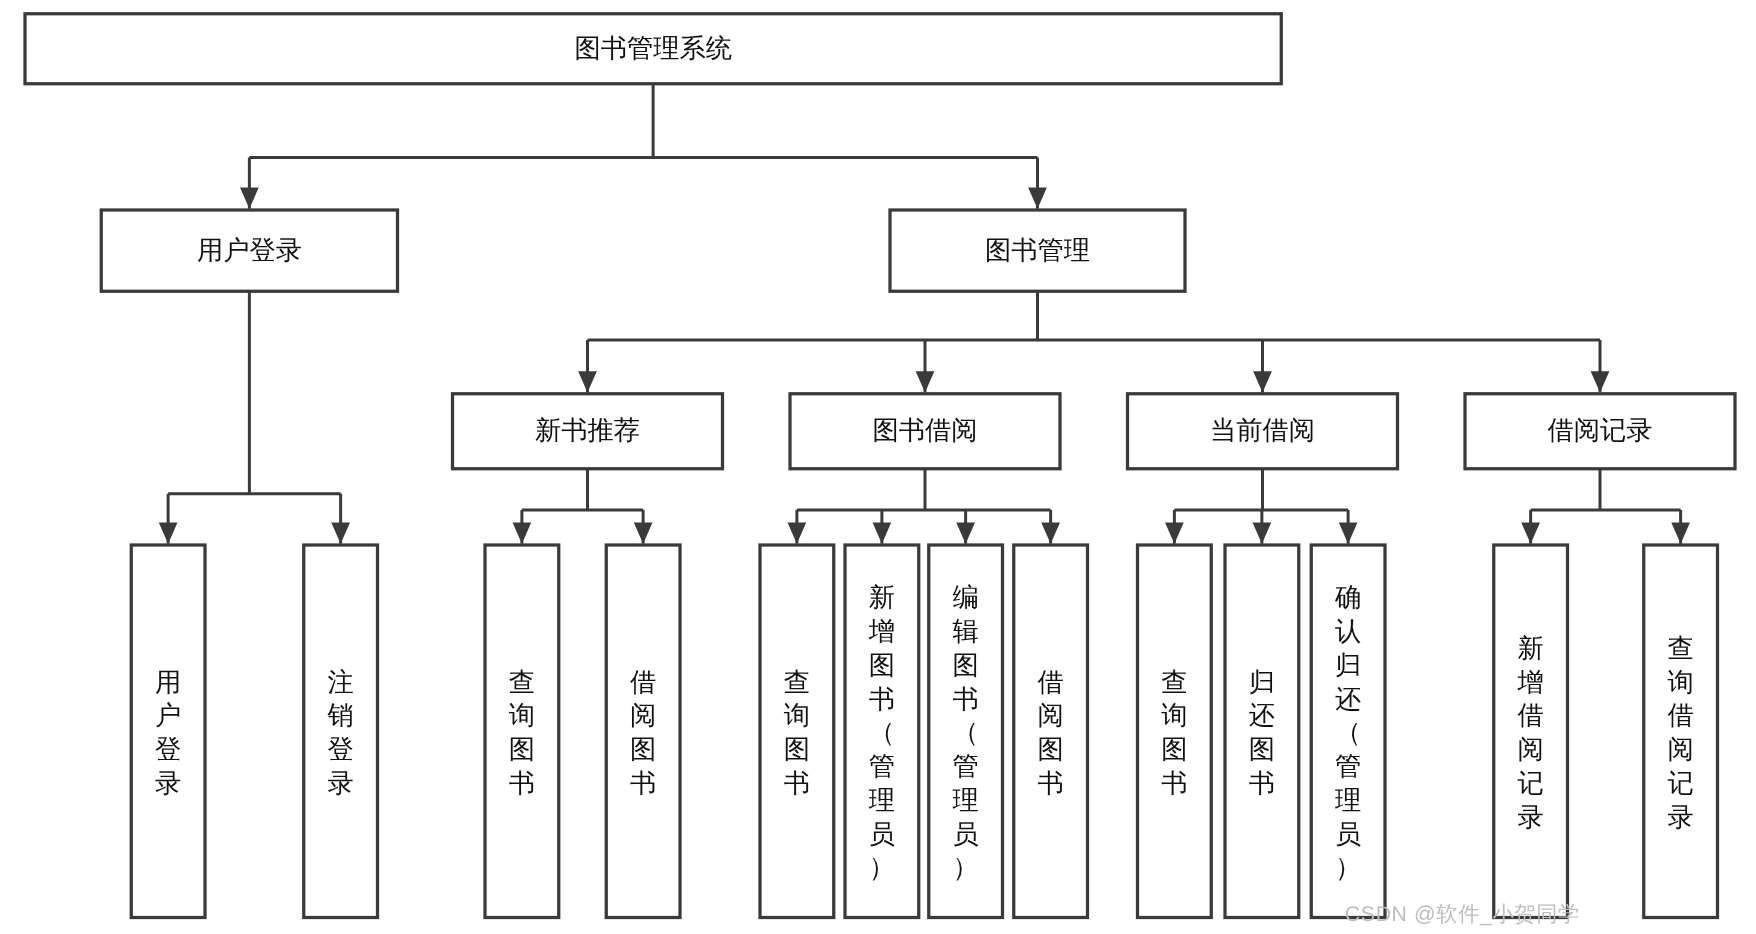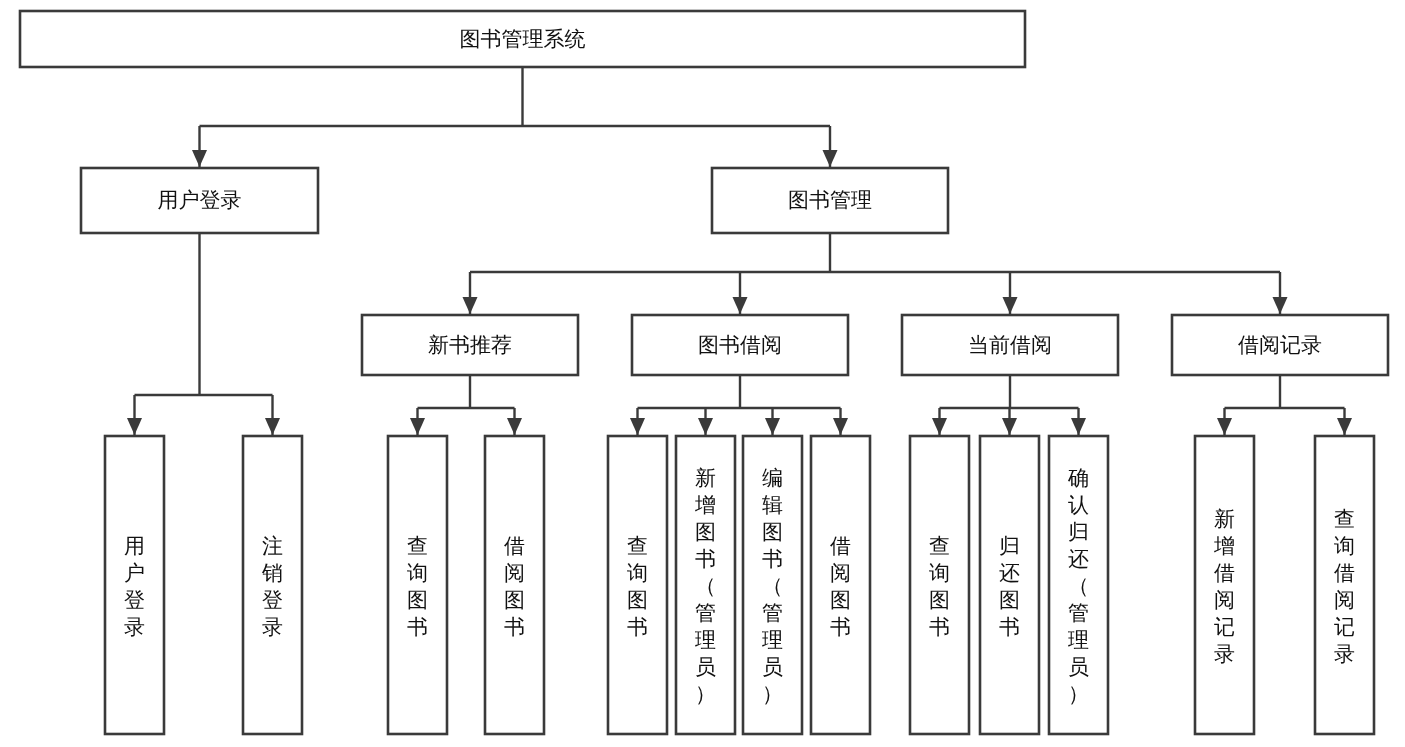--- a/index.html
+++ b/index.html
@@ -200,13 +200,14 @@
         <g>
           <rect x="1195" y="436" width="59" height="298" class="box-rect" rx="0"></rect>
           <text x="1224.5" y="525.6" class="node-label-v"><tspan x="1224.5" dy="0">新</tspan><tspan x="1224.5" dy="27">增</tspan><tspan x="1224.5" dy="27">借</tspan><tspan x="1224.5" dy="27">阅</tspan><tspan x="1224.5" dy="27">记</tspan><tspan x="1224.5" dy="27">录</tspan></text>
         </g>
         <g>
           <rect x="1315" y="436" width="59" height="298" class="box-rect" rx="0"></rect>
           <text x="1344.5" y="525.6" class="node-label-v"><tspan x="1344.5" dy="0">查</tspan><tspan x="1344.5" dy="27">询</tspan><tspan x="1344.5" dy="27">借</tspan><tspan x="1344.5" dy="27">阅</tspan><tspan x="1344.5" dy="27">记</tspan><tspan x="1344.5" dy="27">录</tspan></text>
         </g>
       </g>
   </svg>
+  <div class="watermark">CSDN @软件_小贺同学</div>
 </div>
 
 </body></html>

